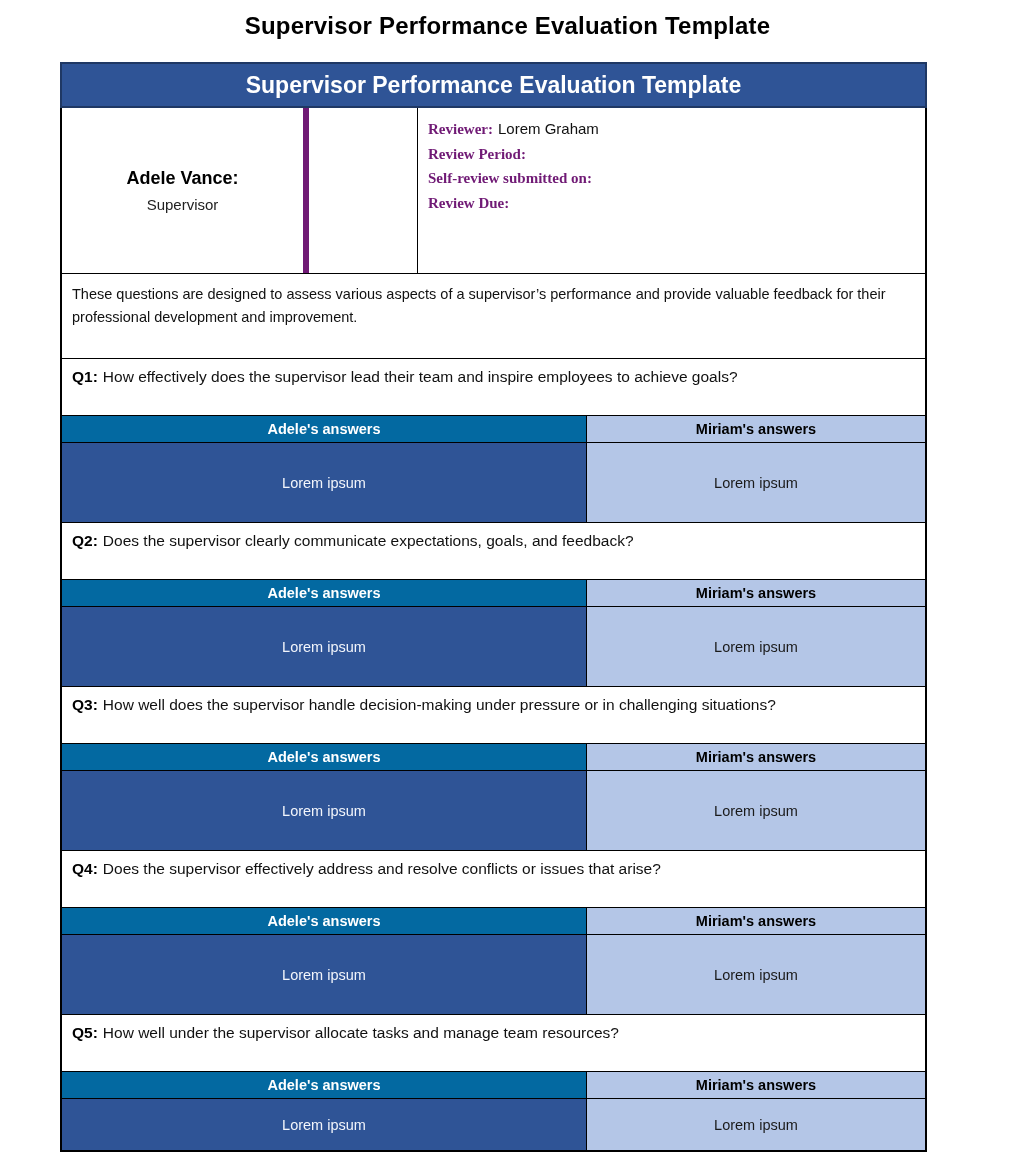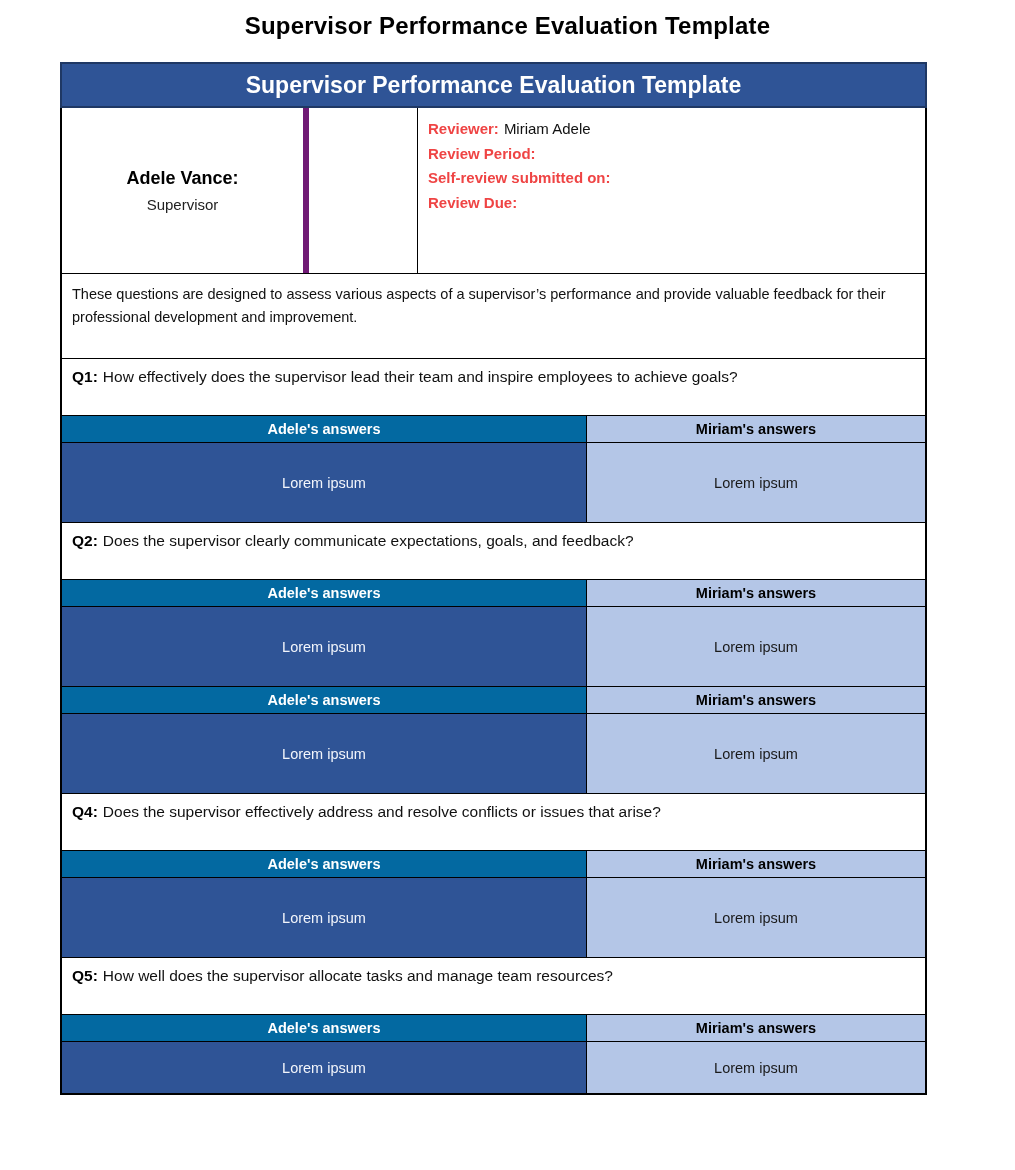--- a/index.html
+++ b/index.html
@@ -61,21 +61,21 @@
   .person-role { font-size: 15px; color: #222; }
   .info-empty-cell {
     width: 109px;
     border-right: 1px solid #000;
   }
   .info-fields-cell {
     flex: 1;
     padding: 9px 10px;
   }
   .info-line { font-size: 15px; line-height: 24.5px; color: #111; }
-  .info-line .lbl { font-weight: 700; color: #ef4444; }
+  .info-line .lbl { font-weight: 700; color: #701a75; font-family: Liberation Serif, serif; }
   .info-line .val { margin-left: 5px; }
 
   
   .desc-row {
     border-top: 1.5px solid #000;
     height: 85px;
     padding: 9px 10px;
     font-size: 14.5px;
     line-height: 23px;
     color: #111;
@@ -145,21 +145,21 @@
     <div class="tbl-body">
 
       <div class="info-row">
         <div class="info-name-cell">
           <div class="person-name">Adele Vance:</div>
           <div class="person-role">Supervisor</div>
         </div>
         <div class="info-empty-cell"></div>
         <div class="info-fields-cell">
           <div class="info-line">
-            <span class="lbl">Reviewer:</span><span class="val">Miriam Adele</span>
+            <span class="lbl">Reviewer:</span><span class="val">Lorem Graham</span>
           </div>
           <div class="info-line">
             <span class="lbl">Review Period:</span><span class="val"></span>
           </div>
           <div class="info-line">
             <span class="lbl">Self-review submitted on:</span><span class="val"></span>
           </div>
           <div class="info-line">
             <span class="lbl">Review Due:</span><span class="val"></span>
           </div>
@@ -190,20 +190,23 @@
           <div class="ah-left">Adele's answers</div>
           <div class="ah-right">Miriam's answers</div>
         </div>
         <div class="ans-row">
           <div class="ac-left">Lorem ipsum</div>
           <div class="ac-right">Lorem ipsum</div>
         </div>
       </div>
 
       <div>
+        <div class="q-row">
+          <span class="q-id">Q3:</span><span class="q-text">How well does the supervisor handle decision-making under pressure or in challenging situations?</span>
+        </div>
         <div class="ans-head">
           <div class="ah-left">Adele's answers</div>
           <div class="ah-right">Miriam's answers</div>
         </div>
         <div class="ans-row">
           <div class="ac-left">Lorem ipsum</div>
           <div class="ac-right">Lorem ipsum</div>
         </div>
       </div>
 
@@ -216,21 +219,21 @@
           <div class="ah-right">Miriam's answers</div>
         </div>
         <div class="ans-row">
           <div class="ac-left">Lorem ipsum</div>
           <div class="ac-right">Lorem ipsum</div>
         </div>
       </div>
 
       <div>
         <div class="q-row">
-          <span class="q-id">Q5:</span><span class="q-text">How well does the supervisor allocate tasks and manage team resources?</span>
+          <span class="q-id">Q5:</span><span class="q-text">How well under the supervisor allocate tasks and manage team resources?</span>
         </div>
         <div class="ans-head">
           <div class="ah-left">Adele's answers</div>
           <div class="ah-right">Miriam's answers</div>
         </div>
         <div class="ans-row short">
           <div class="ac-left">Lorem ipsum</div>
           <div class="ac-right">Lorem ipsum</div>
         </div>
       </div>

